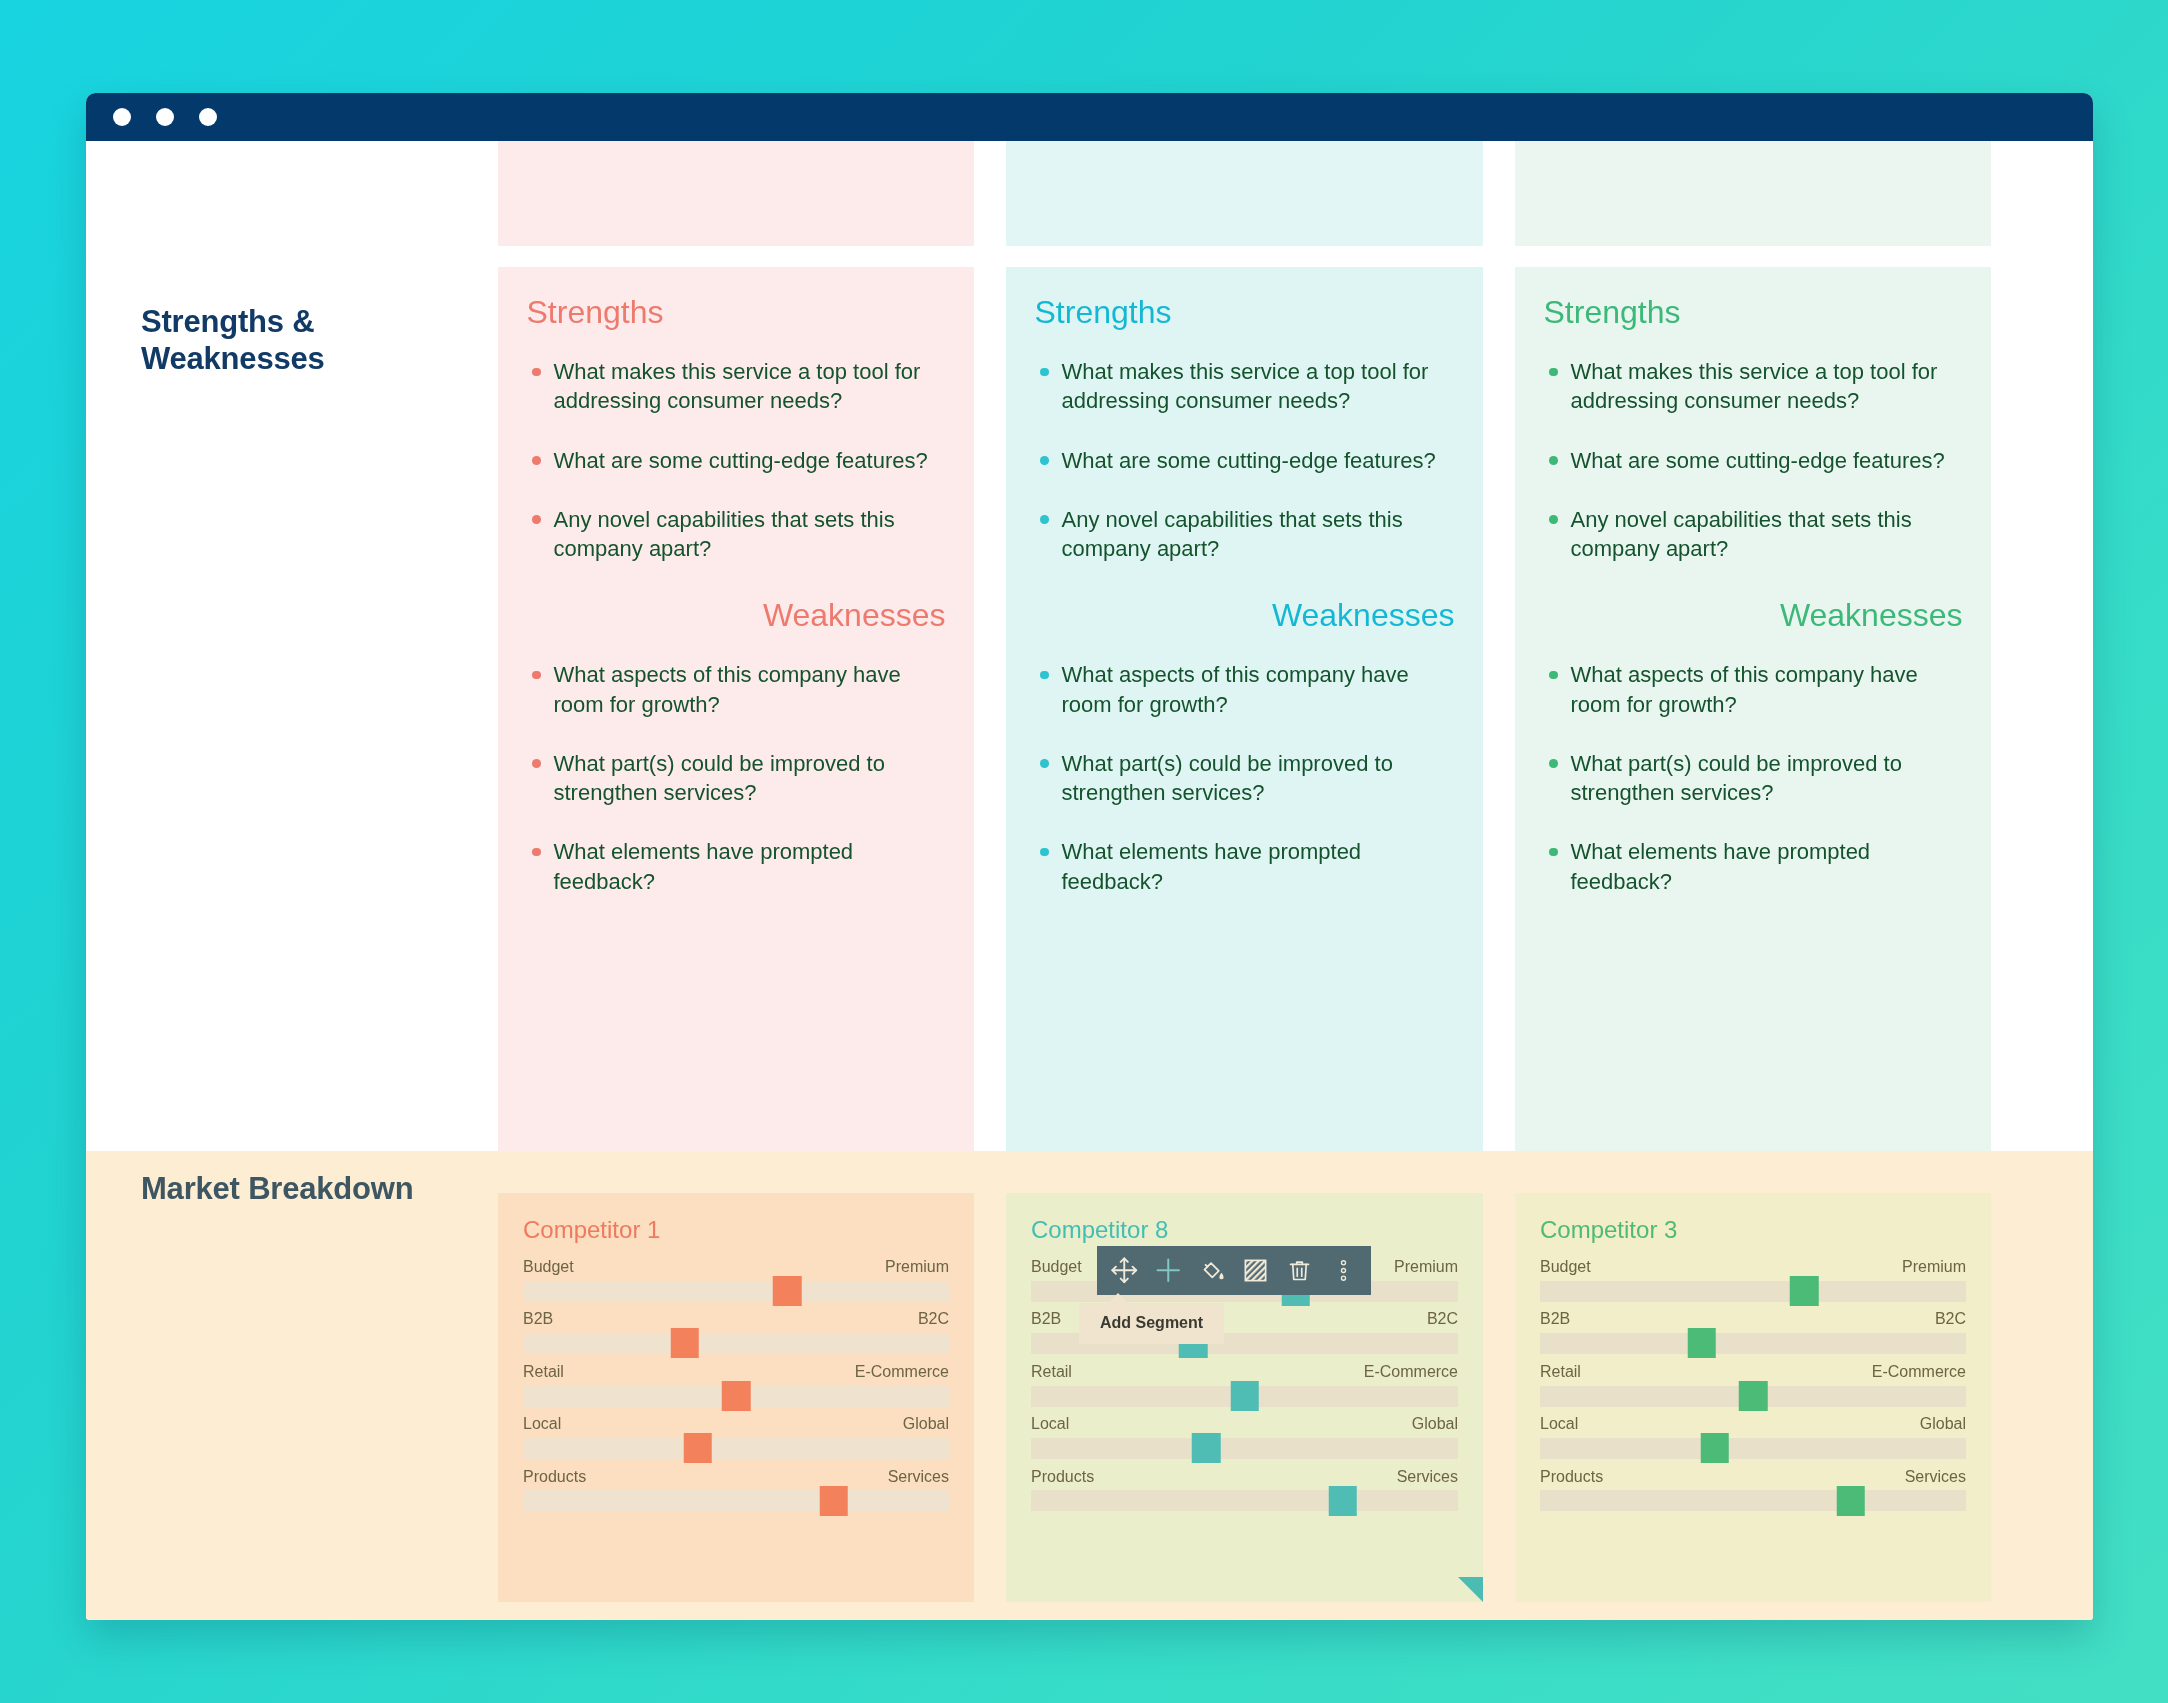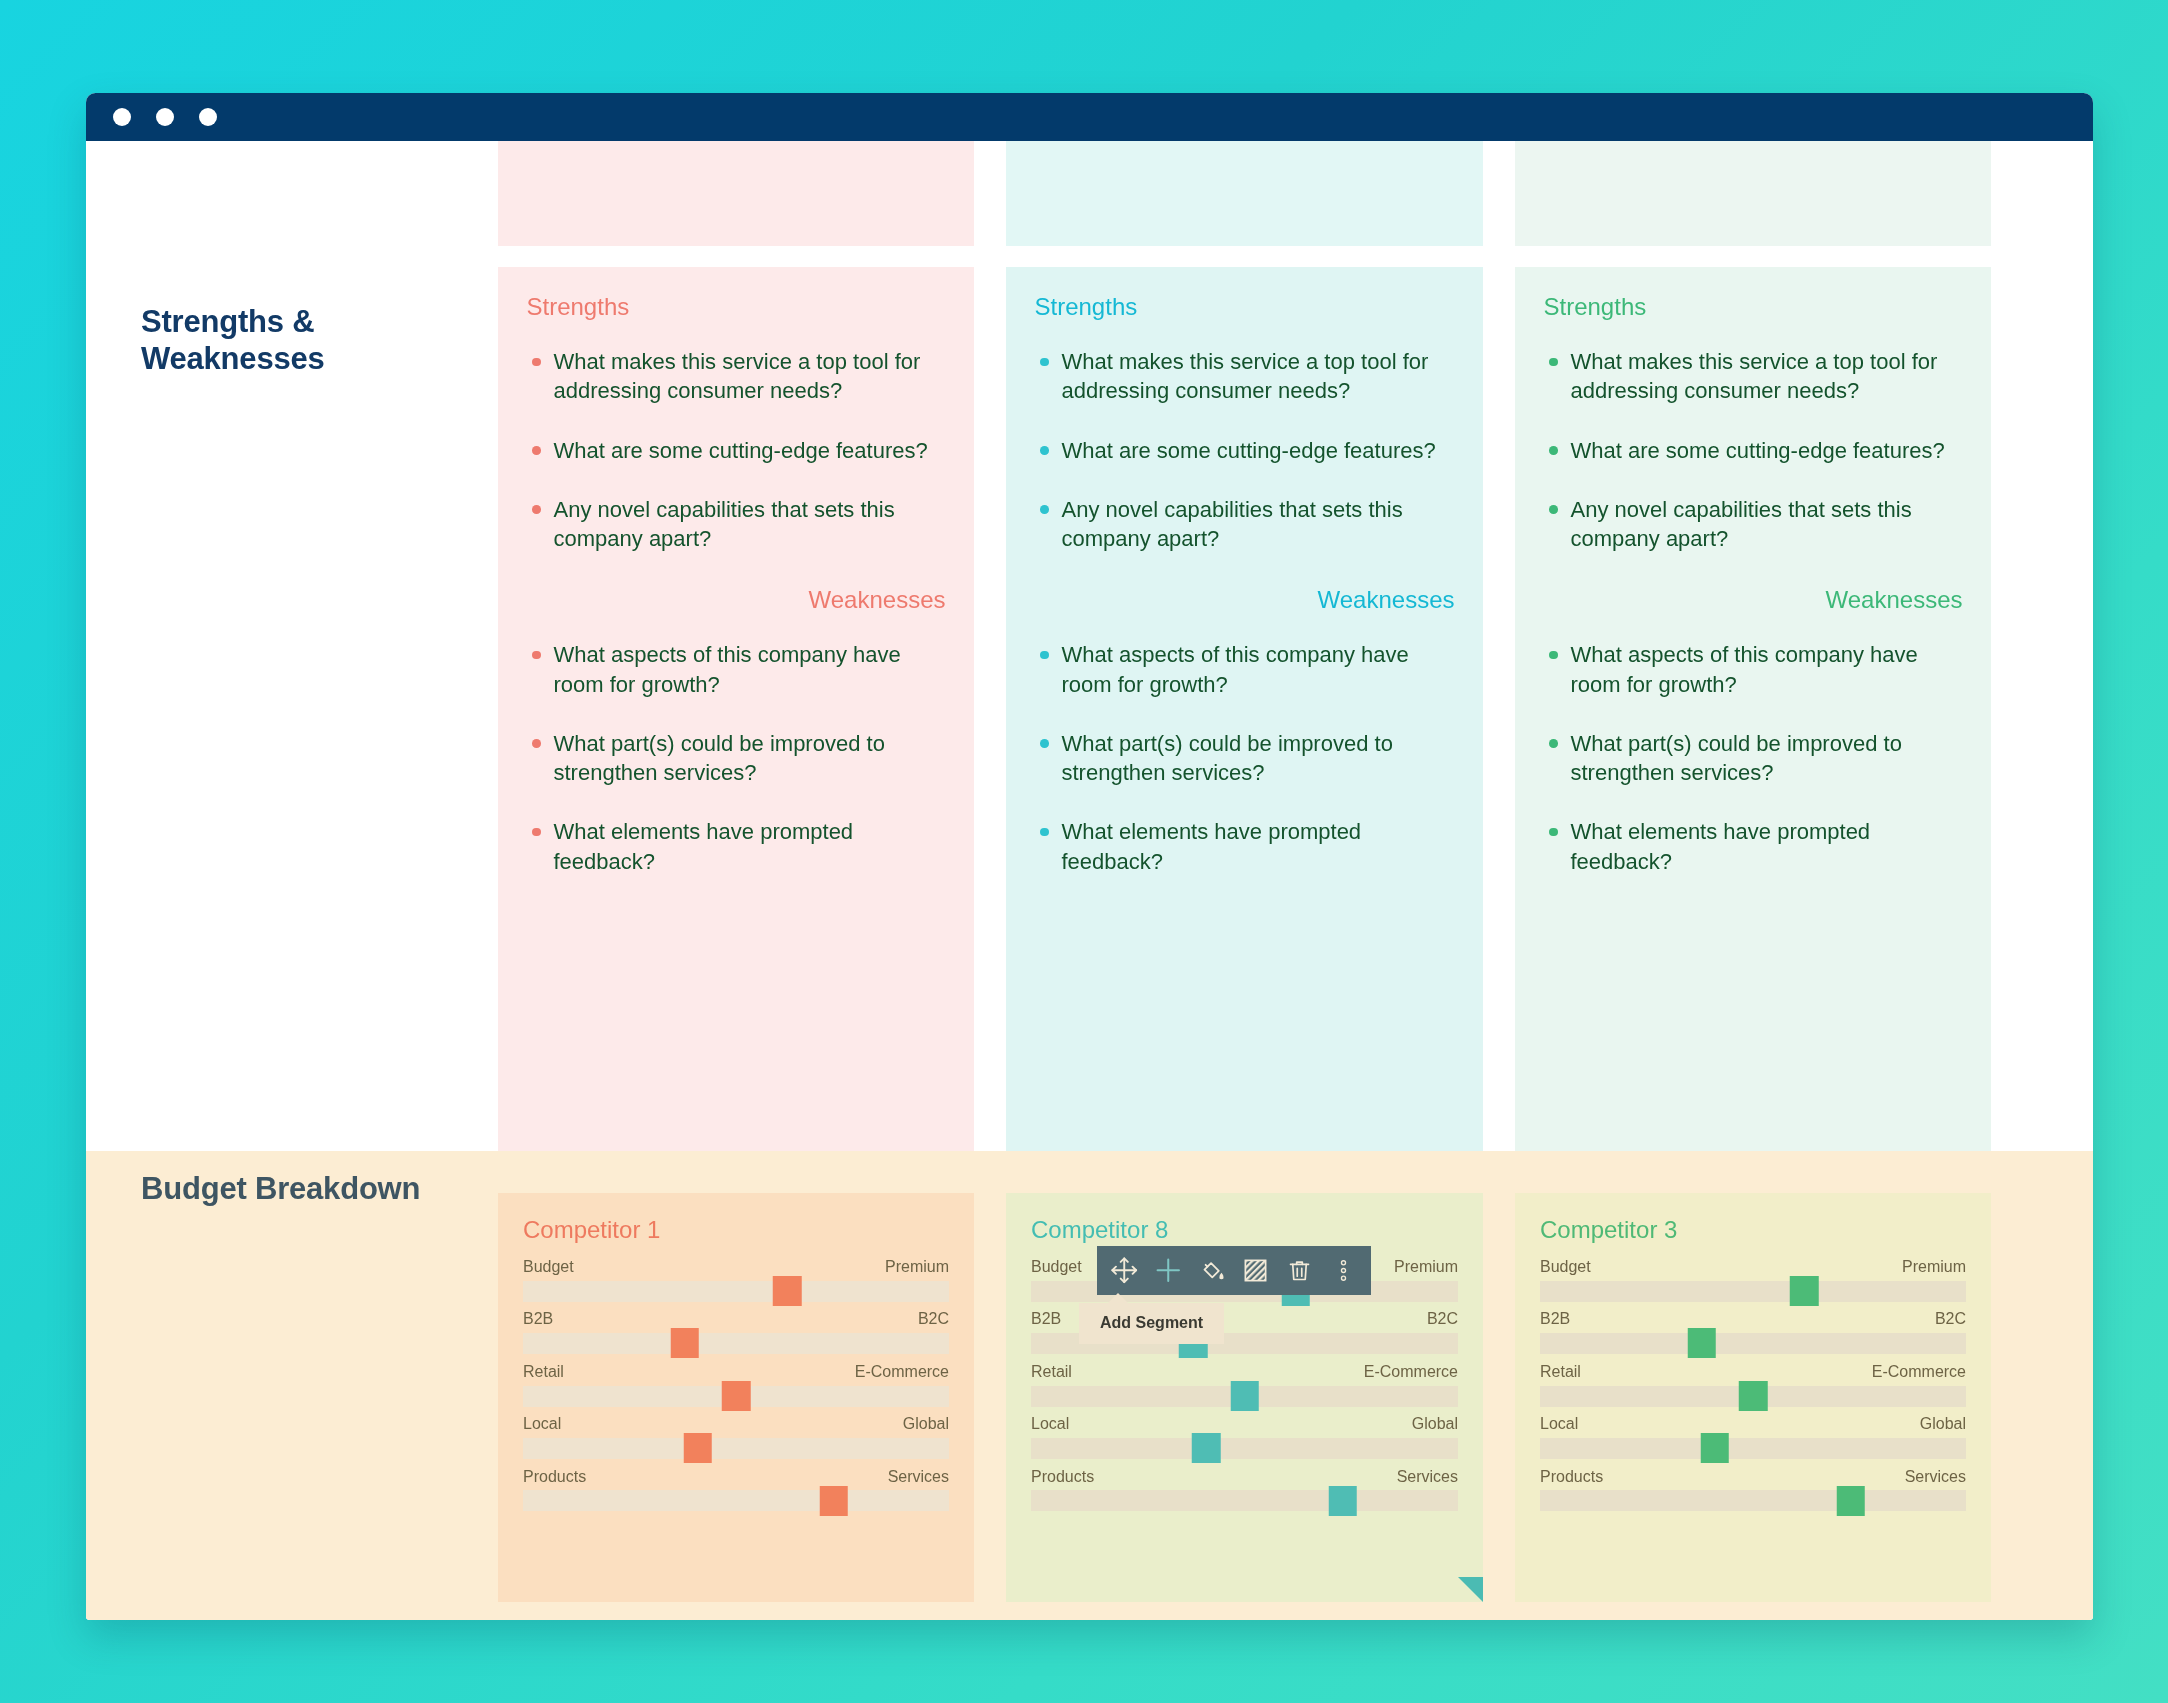--- a/index.html
+++ b/index.html
@@ -77,21 +77,21 @@
     position: absolute;
     top: 126px;
     height: 972px;
     padding: 25px 28.5px 0 28.5px;
   }
   .sw-1 { background: #fdeaea; }
   .sw-2 { background: #dff5f3; }
   .sw-3 { background: #e9f6f0; }
 
   .sw-head {
-    font-size: 24px;
+    font-size: 32px;
     line-height: 1.25;
     margin-bottom: 25px;
   }
   .sw-head.second { margin-top: 32px; text-align: right; }
 
   .c1 .sw-head { color: #ee7a6e; }
   .c2 .sw-head { color: #15b8d4; }
   .c3 .sw-head { color: #3cb878; }
 
   ul.q-list { list-style: none; }
@@ -276,21 +276,21 @@
       <div class="sw-head second">Weaknesses</div>
       <ul class="q-list">
         <li>What aspects of this company have room for growth?</li>
         <li>What part(s) could be improved to strengthen services?</li>
         <li>What elements have prompted feedback?</li>
       </ul>
     </div>
 
     <div class="mb-band"></div>
 
-    <div class="row-label mb">Budget Breakdown</div>
+    <div class="row-label mb">Market Breakdown</div>
 
     <div class="mb-card mb-1 col-1 m1">
       <div class="mb-head">Competitor 1</div>
       <div class="slider-row">
         <div class="slider-ends">
           <span>Budget</span>
           <span>Premium</span>
         </div>
         <div class="track">
           <span class="thumb" style="left: 62%;"></span>

